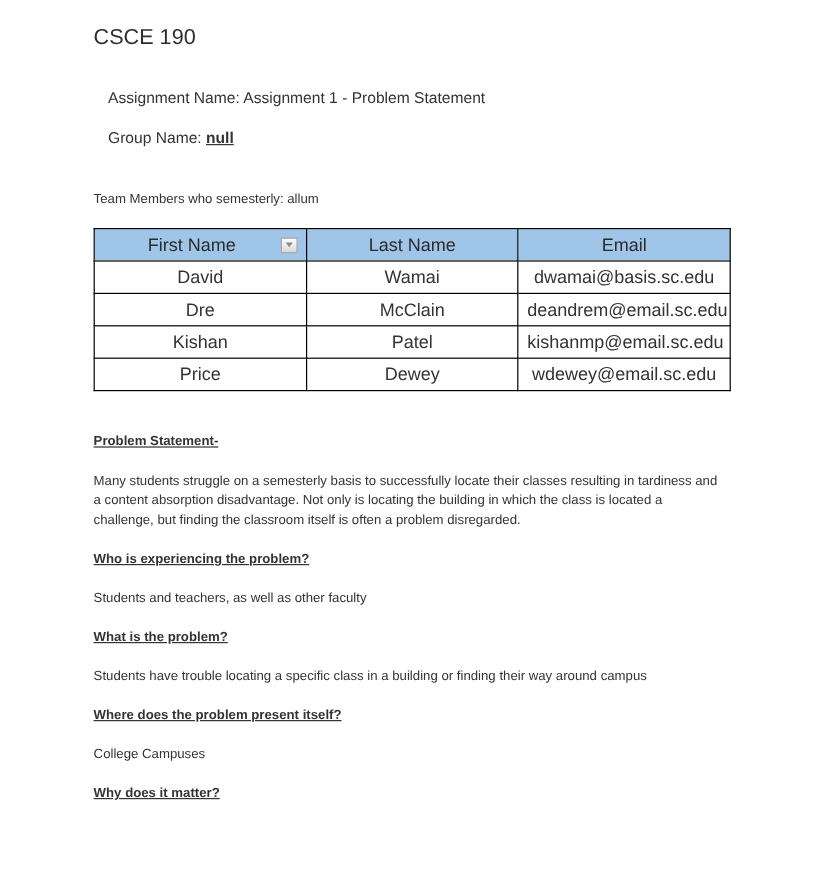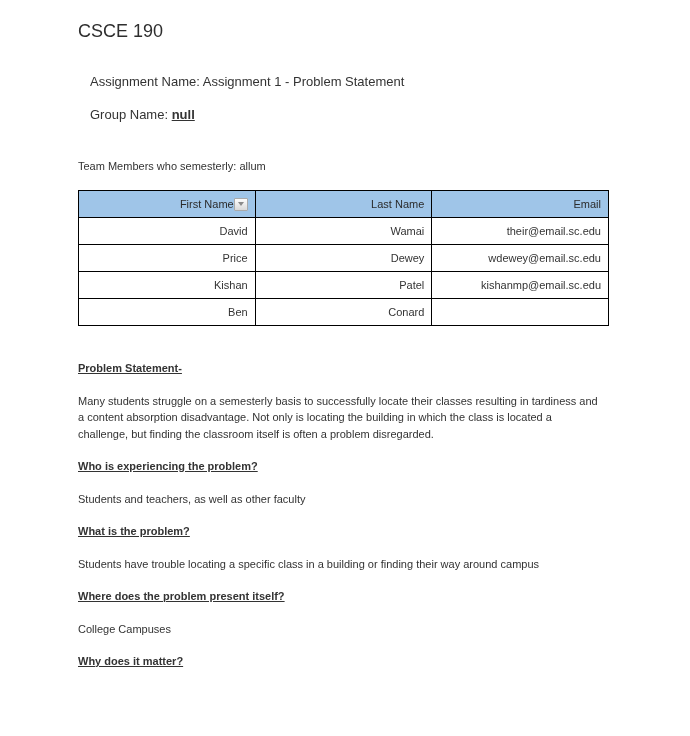--- a/index.html
+++ b/index.html
@@ -45,23 +45,23 @@
   }
   table.team-table {
     margin-top: 16px;
     border-collapse: collapse;
     table-layout: fixed;
     width: 531px;
   }
   table.team-table th,
   table.team-table td {
     border: 1px solid var(--border-color);
-    font-size: 11px;
+    font-size: 15px;
     font-weight: normal;
-    text-align: right;
+    text-align: center;
     padding: 6px 7px;
     height: 27px;
     line-height: 13px;
     overflow: hidden;
     white-space: nowrap;
   }
   table.team-table th {
     background: var(--header-bg);
     color: #2b2b2b;
   }
@@ -127,36 +127,36 @@
           <span>First Name</span>
         </th>
         <th><span>Last Name</span></th>
         <th><span>Email</span></th>
       </tr>
     </thead>
     <tbody>
       <tr>
         <td>David</td>
         <td>Wamai</td>
-        <td>their@email.sc.edu</td>
+        <td>dwamai@basis.sc.edu</td>
       </tr>
       <tr>
-        <td>Price</td>
-        <td>Dewey</td>
-        <td>wdewey@email.sc.edu</td>
+        <td>Dre</td>
+        <td>McClain</td>
+        <td>deandrem@email.sc.edu</td>
       </tr>
       <tr>
         <td>Kishan</td>
         <td>Patel</td>
         <td>kishanmp@email.sc.edu</td>
       </tr>
       <tr>
-        <td>Ben</td>
-        <td>Conard</td>
-        <td></td>
+        <td>Price</td>
+        <td>Dewey</td>
+        <td>wdewey@email.sc.edu</td>
       </tr>
     </tbody>
   </table>
 
   <div class="sections">
 
     <div class="section">
       <div class="sec-heading"><span class="u">Problem Statement-</span></div>
       <div class="sec-body">Many students struggle on a semesterly basis to successfully locate their classes resulting in tardiness and a content absorption disadvantage. Not only is locating the building in which the class is located a challenge, but finding the classroom itself is often a problem disregarded.</div>
     </div>

